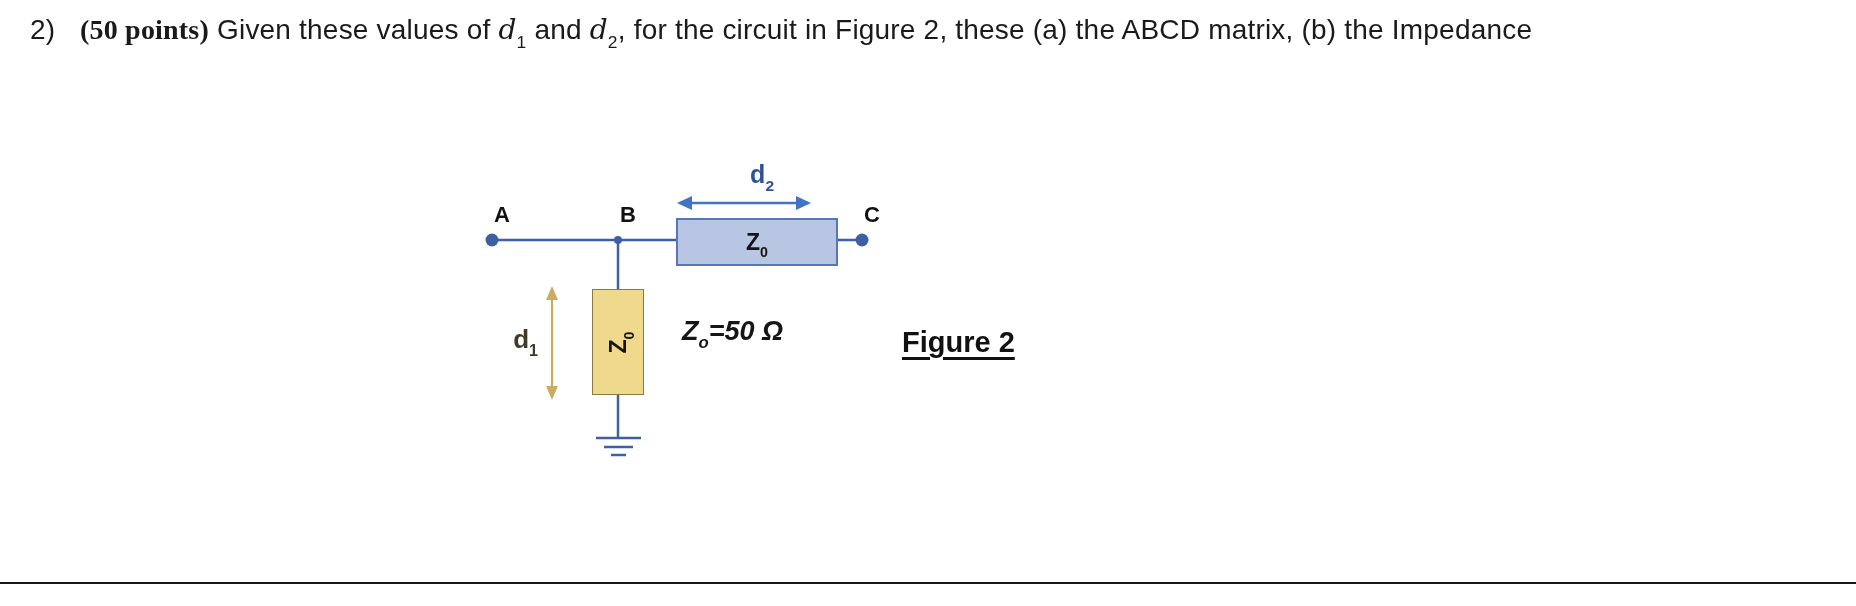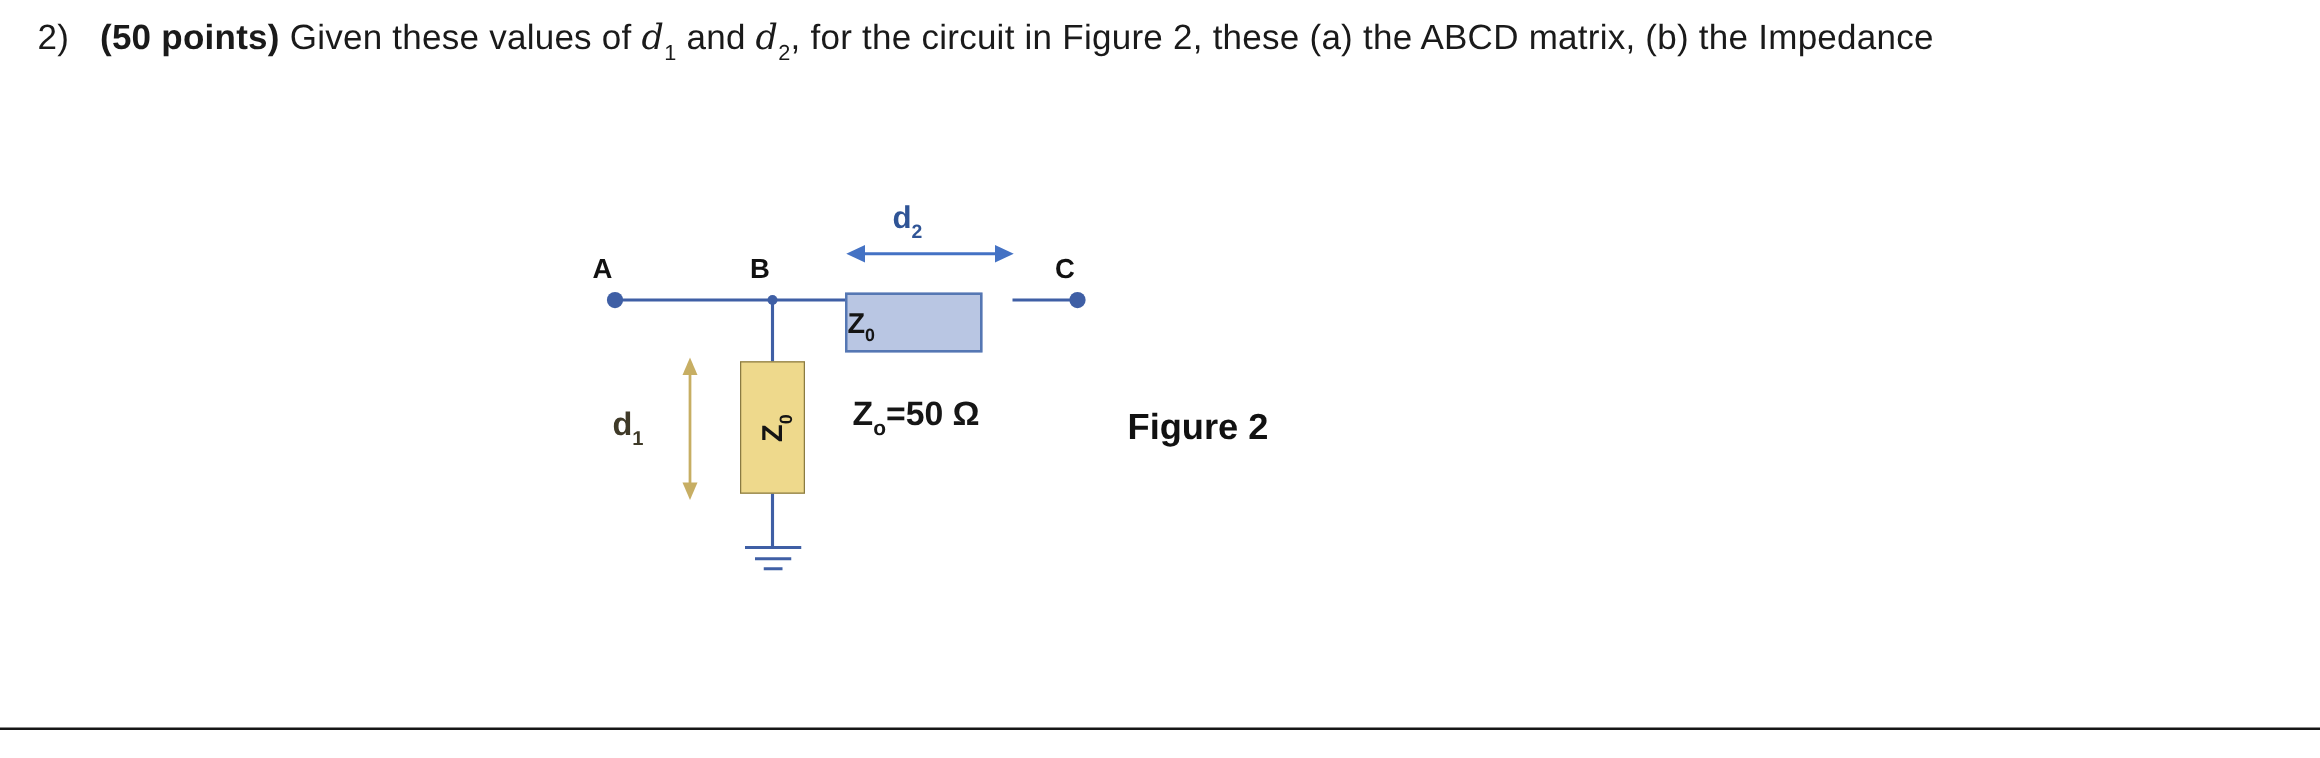--- a/index.html
+++ b/index.html
@@ -12,65 +12,65 @@
   .page { position: relative; width: 1856px; height: 606px; background: #fff; overflow: hidden; }
 
   
   .problem {
     position: absolute; left: 30px; top: 6px; width: 1810px;
     font-size: 28px; line-height: 47px; letter-spacing: 0.2px;
     display: flex; align-items: flex-start;
   }
   .pnum { flex: 0 0 50px; font-weight: 400; }
   .ptext { flex: 1 1 auto; }
-  .pts { font-weight: 700; }
+  .pts { font-weight: 700; font-family: Liberation Serif, serif; }
   sub { font-size: 62%; line-height: 0; position: relative; top: 2px; }
   em.mvar { font-family: "DejaVu Serif", serif; font-style: italic; }
   em.mvar sub { font-style: normal; font-family: "Liberation Sans", sans-serif; }
 
   
   .diagram { position: absolute; left: 0; top: 0; width: 1856px; height: 606px; }
   .wires { position: absolute; left: 0; top: 0; }
   .wire  { stroke: var(--wire, #3f5fa5); stroke-width: 2.5; }
   .node  { fill: var(--wire, #3f5fa5); }
   .d2a   { stroke: var(--d2-arrow, #4472c4); stroke-width: 2.5; }
   .d2f   { fill: var(--d2-arrow, #4472c4); }
   .d1a   { stroke: var(--d1-arrow, #c7ae63); stroke-width: 2.2; }
   .d1f   { fill: var(--d1-arrow, #c7ae63); }
   .gnd line { stroke: var(--wire, #3f5fa5); stroke-width: 2.5; }
 
-  .lbl { position: absolute; text-align: left; }
+  .lbl { position: absolute; text-align: right; }
   .node-label { font-weight: 700; font-size: 22px; color: #111; width: 36px; }
   .d2-label { font-weight: 700; font-size: 25px; color: var(--d2-text, #2f5496); width: 60px; }
   .d1-label { font-weight: 700; font-size: 26px; color: var(--d1-text, #3f3a28); width: 48px; }
 
   .series-box {
-    position: absolute; left: 676px; top: 218px; width: 110px; height: 48px;
+    position: absolute; left: 676px; top: 218px; width: 162px; height: 48px;
     background: var(--series-box-fill, #b9c6e3);
     border: 2px solid var(--series-box-border, #5577b3);
-    display: flex; align-items: center; justify-content: flex-start; margin-top: 16px;
+    display: flex; align-items: center; justify-content: center;
   }
   .shunt-box {
     position: absolute; left: 592px; top: 289px; width: 52px; height: 106px;
     background: var(--shunt-box-fill, #eed98c);
     border: 1.5px solid var(--shunt-box-border, #8a7b42);
     display: flex; align-items: center; justify-content: center;
   }
   .zlab { font-size: 23px; font-weight: 600; color: #141414; white-space: nowrap; }
   .rot { transform: rotate(-90deg); }
 
   .imp-text {
     position: absolute; left: 682px; top: 316px;
-    font-size: 27px; font-weight: 600; color: #161616;
+    font-size: 27px; font-style: italic; font-weight: 600; color: #161616;
     white-space: nowrap;
   }
   .fig-caption {
     position: absolute; left: 902px; top: 326px;
     font-size: 29px; font-weight: 700; color: #111;
-    text-decoration-thickness: 2.5px; text-underline-offset: 5px;
+    text-decoration: underline; text-decoration-thickness: 2.5px; text-underline-offset: 5px;
     white-space: nowrap;
   }
 
   .bottom-rule {
     position: absolute; left: 0; right: 0; top: 582px;
     border-top: 2px solid #161616;
   }
 </style>
 </head>
 <body>

